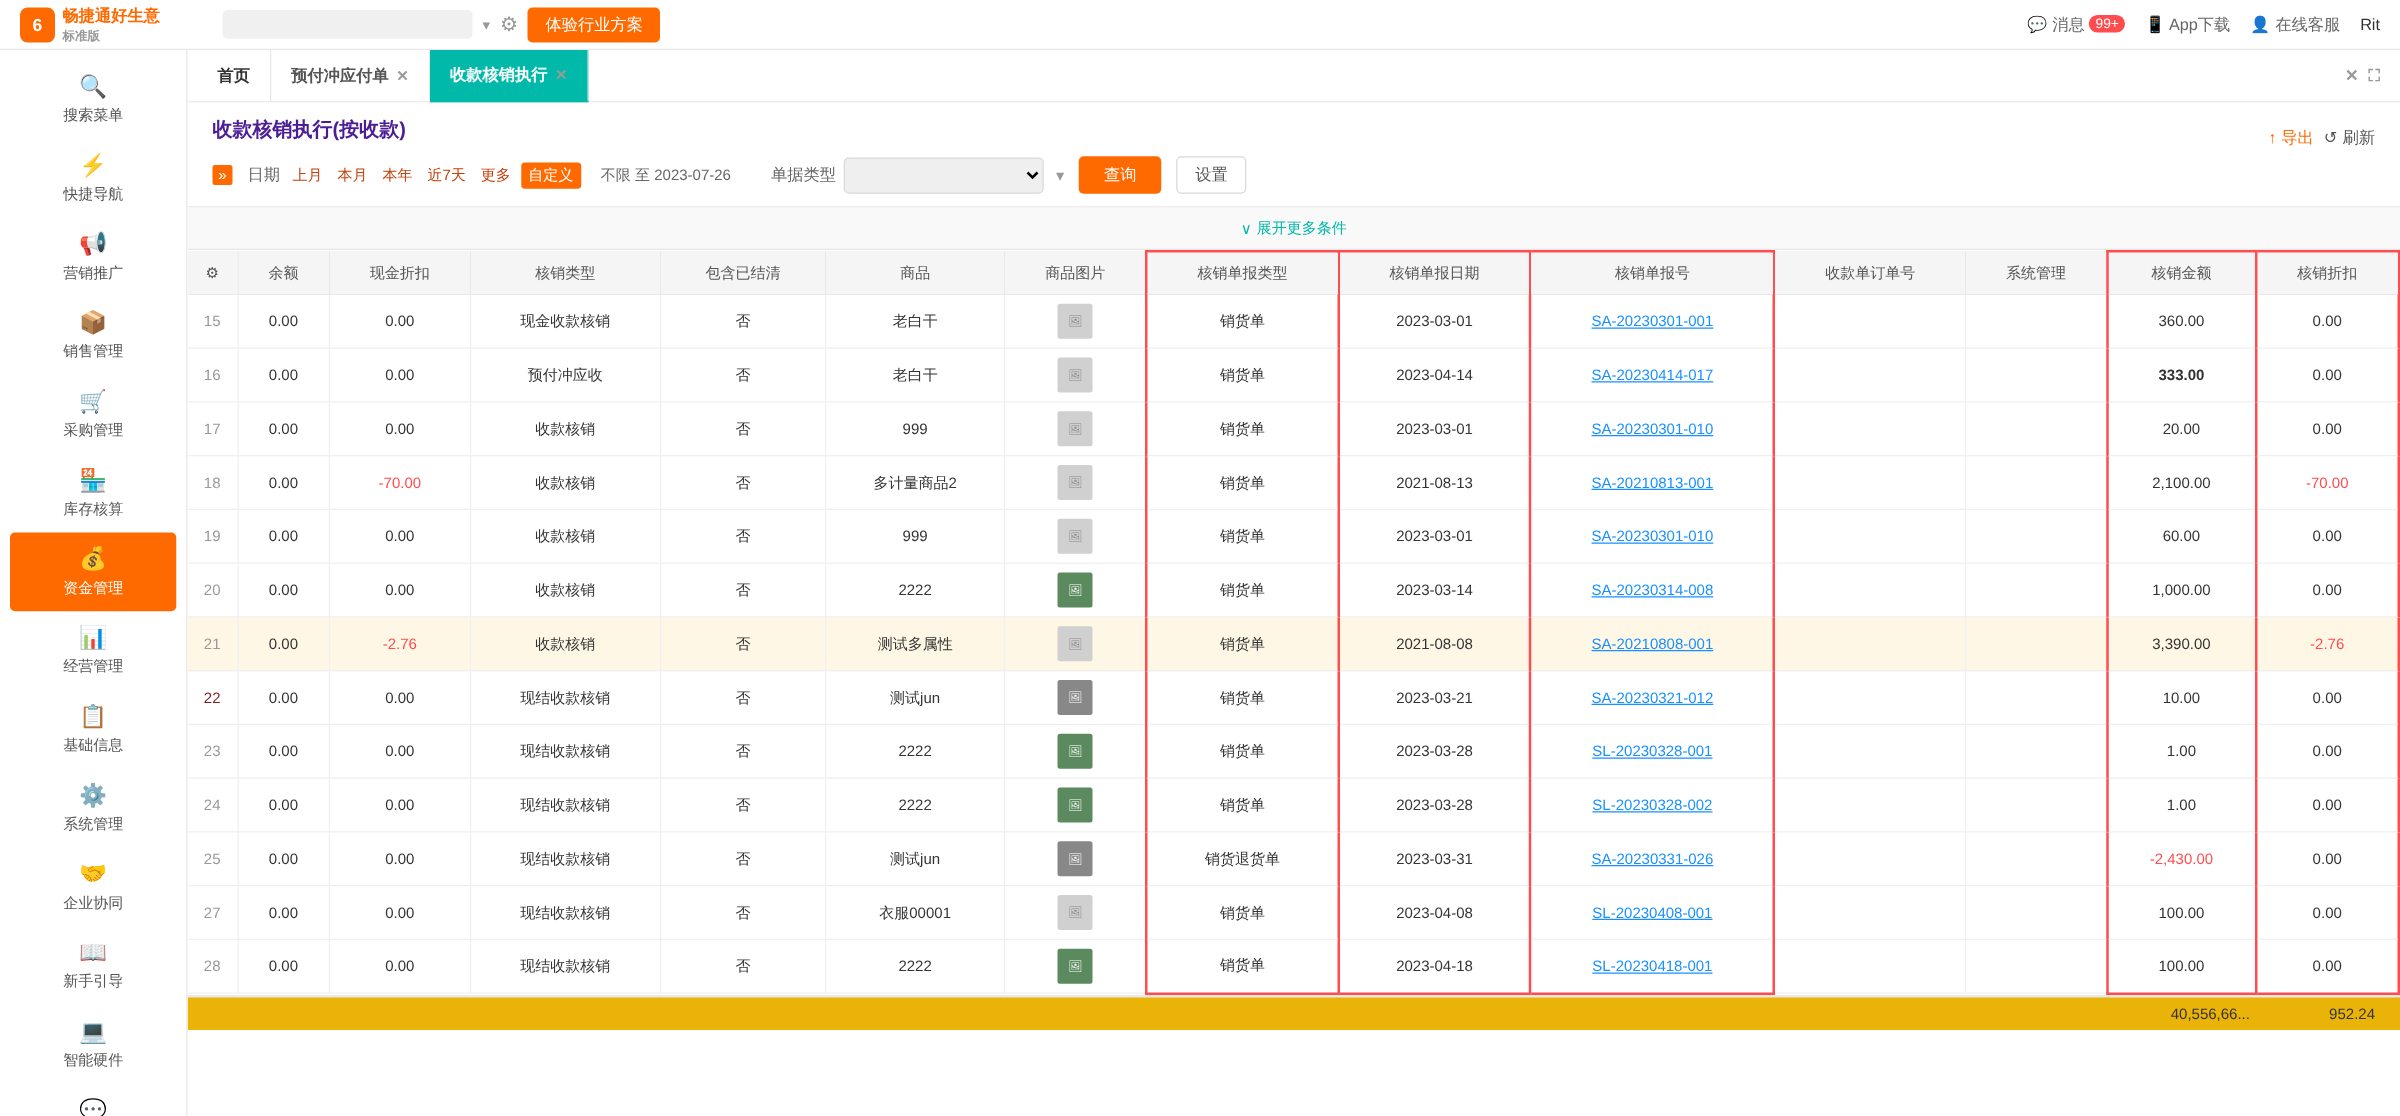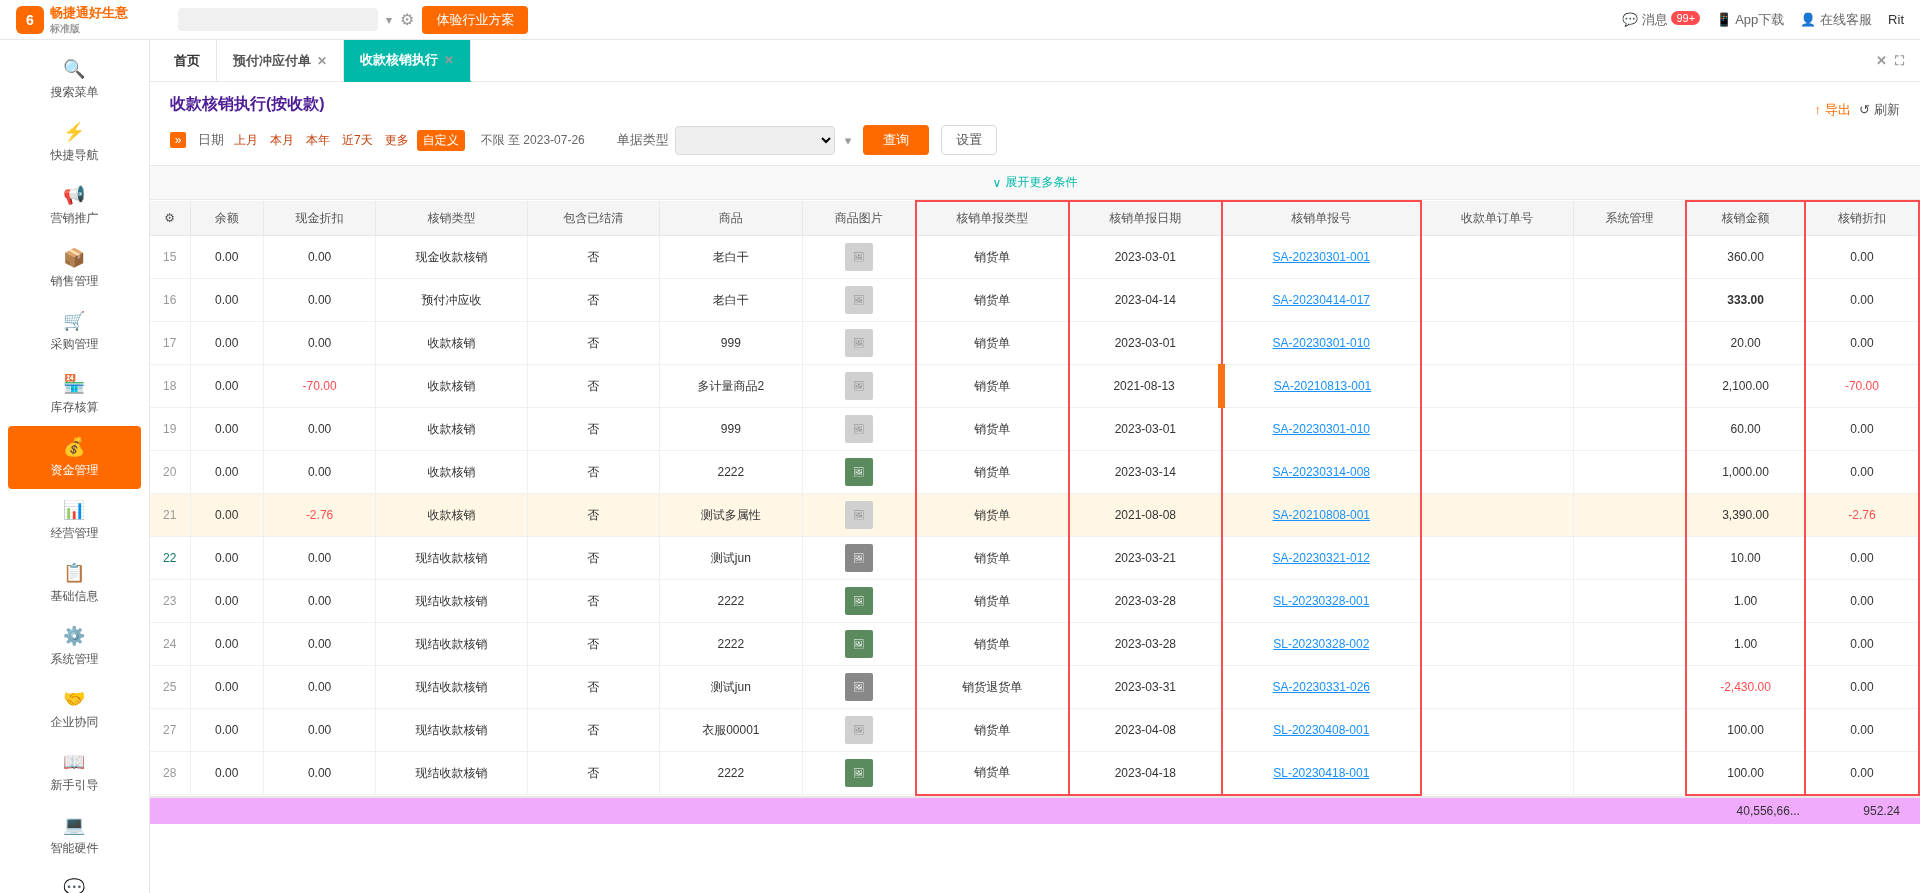--- a/index.html
+++ b/index.html
@@ -321,21 +321,21 @@
     <td>0.00</td>
     <td class="text-red">-70.00</td>
     <td>收款核销</td>
     <td>否</td>
     <td>多计量商品2</td>
     <td style="text-align:center;"><div class="img-placeholder" style="background:#d0d0d0;">
                   <span style="font-size:9px;color:#888">🖼</span>
                 </div></td>
     <td style="border-left:2px solid #ff4d4f;border-right:2px solid #ff4d4f;">销货单</td>
     <td style="border-left:2px solid #ff4d4f;border-right:2px solid #ff4d4f;">2021-08-13</td>
-    <td class="text-link" style="border-left:7px solid #f97316;border-right:2px solid #ff4d4f;">SA-20210813-001</td>
+    <td class="text-link" style="border-left:2px solid #f97316;border-right:2px solid #ff4d4f;">SA-20210813-001</td>
     <td></td>
     <td></td>
     <td class="" style="border-left:2px solid #ff4d4f;border-right:2px solid #ff4d4f;">2,100.00</td>
     <td class="text-red" style="border-left:2px solid #ff4d4f;border-right:2px solid #ff4d4f;">-70.00</td>
   </tr>
             <tr>
     <td style="color:#999;">19</td>
     <td>0.00</td>
     <td class="">0.00</td>
     <td>收款核销</td>
@@ -382,21 +382,21 @@
                 </div></td>
     <td style="border-left:2px solid #ff4d4f;border-right:2px solid #ff4d4f;">销货单</td>
     <td style="border-left:2px solid #ff4d4f;border-right:2px solid #ff4d4f;">2021-08-08</td>
     <td class="text-link" style="border-left:2px solid #ff4d4f;border-right:2px solid #ff4d4f;">SA-20210808-001</td>
     <td></td>
     <td></td>
     <td class="" style="border-left:2px solid #ff4d4f;border-right:2px solid #ff4d4f;">3,390.00</td>
     <td class="text-red" style="border-left:2px solid #ff4d4f;border-right:2px solid #ff4d4f;">-2.76</td>
   </tr>
             <tr>
-    <td style="color:#0f766e;">22</td>
+    <td style="color:#7f1d1d;">22</td>
     <td>0.00</td>
     <td class="">0.00</td>
     <td>现结收款核销</td>
     <td>否</td>
     <td>测试jun</td>
     <td style="text-align:center;"><div class="img-placeholder" style="background:#888;">
                   <span style="font-size:9px;color:#fff">🖼</span>
                 </div></td>
     <td style="border-left:2px solid #ff4d4f;border-right:2px solid #ff4d4f;">销货单</td>
     <td style="border-left:2px solid #ff4d4f;border-right:2px solid #ff4d4f;">2023-03-21</td>
@@ -492,21 +492,21 @@
     <td style="border-left:2px solid #ff4d4f;border-right:2px solid #ff4d4f;border-bottom:2px solid #ff4d4f;">2023-04-18</td>
     <td class="text-link" style="border-left:2px solid #ff4d4f;border-right:2px solid #ff4d4f;border-bottom:2px solid #ff4d4f;">SL-20230418-001</td>
     <td></td>
     <td></td>
     <td class="" style="border-left:2px solid #ff4d4f;border-right:2px solid #ff4d4f;border-bottom:2px solid #ff4d4f;">100.00</td>
     <td class="" style="border-left:2px solid #ff4d4f;border-right:2px solid #ff4d4f;border-bottom:2px solid #ff4d4f;">0.00</td>
   </tr>
           </tbody>
       </table>
 
-      <div style="background:#f0abfc;border-top:2px solid #e8e8e8;display:flex;justify-content:flex-end;padding:6px 20px;font-size:12px;color:#333;">
+      <div style="background:#eab308;border-top:2px solid #e8e8e8;display:flex;justify-content:flex-end;padding:6px 20px;font-size:12px;color:#333;">
         <span>
           <span style="margin-right:60px;">40,556,66...</span>
           <span>952.24</span>
         </span>
       </div>
     </div>
 
   </div>
 </div>
 

